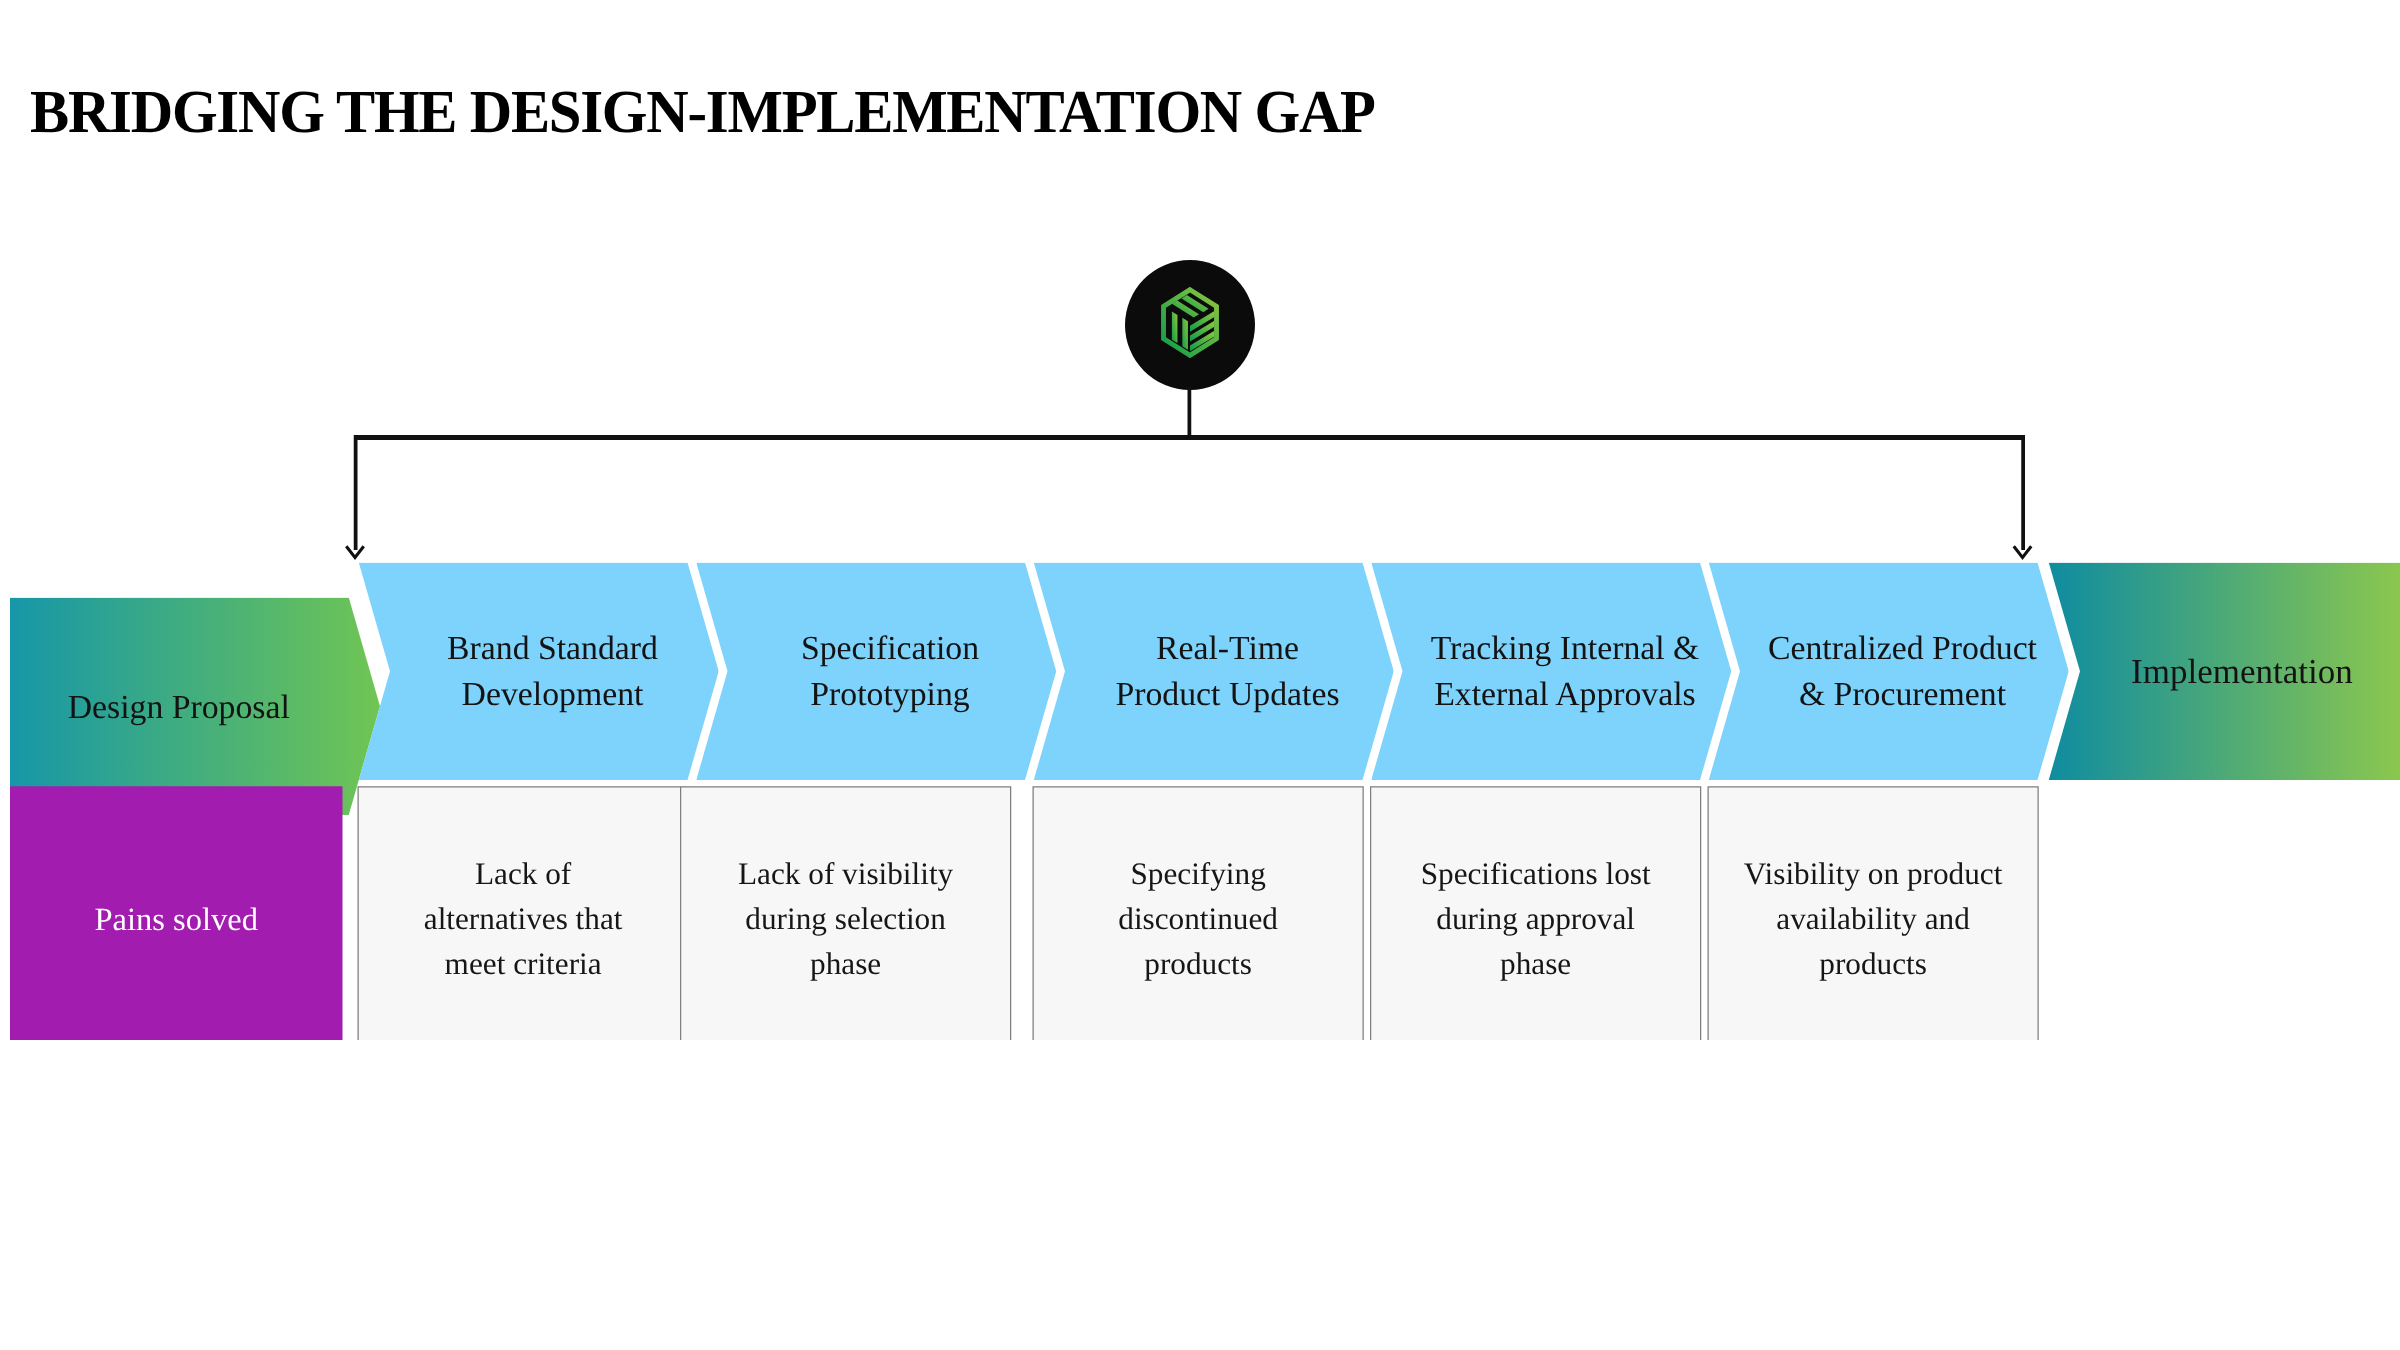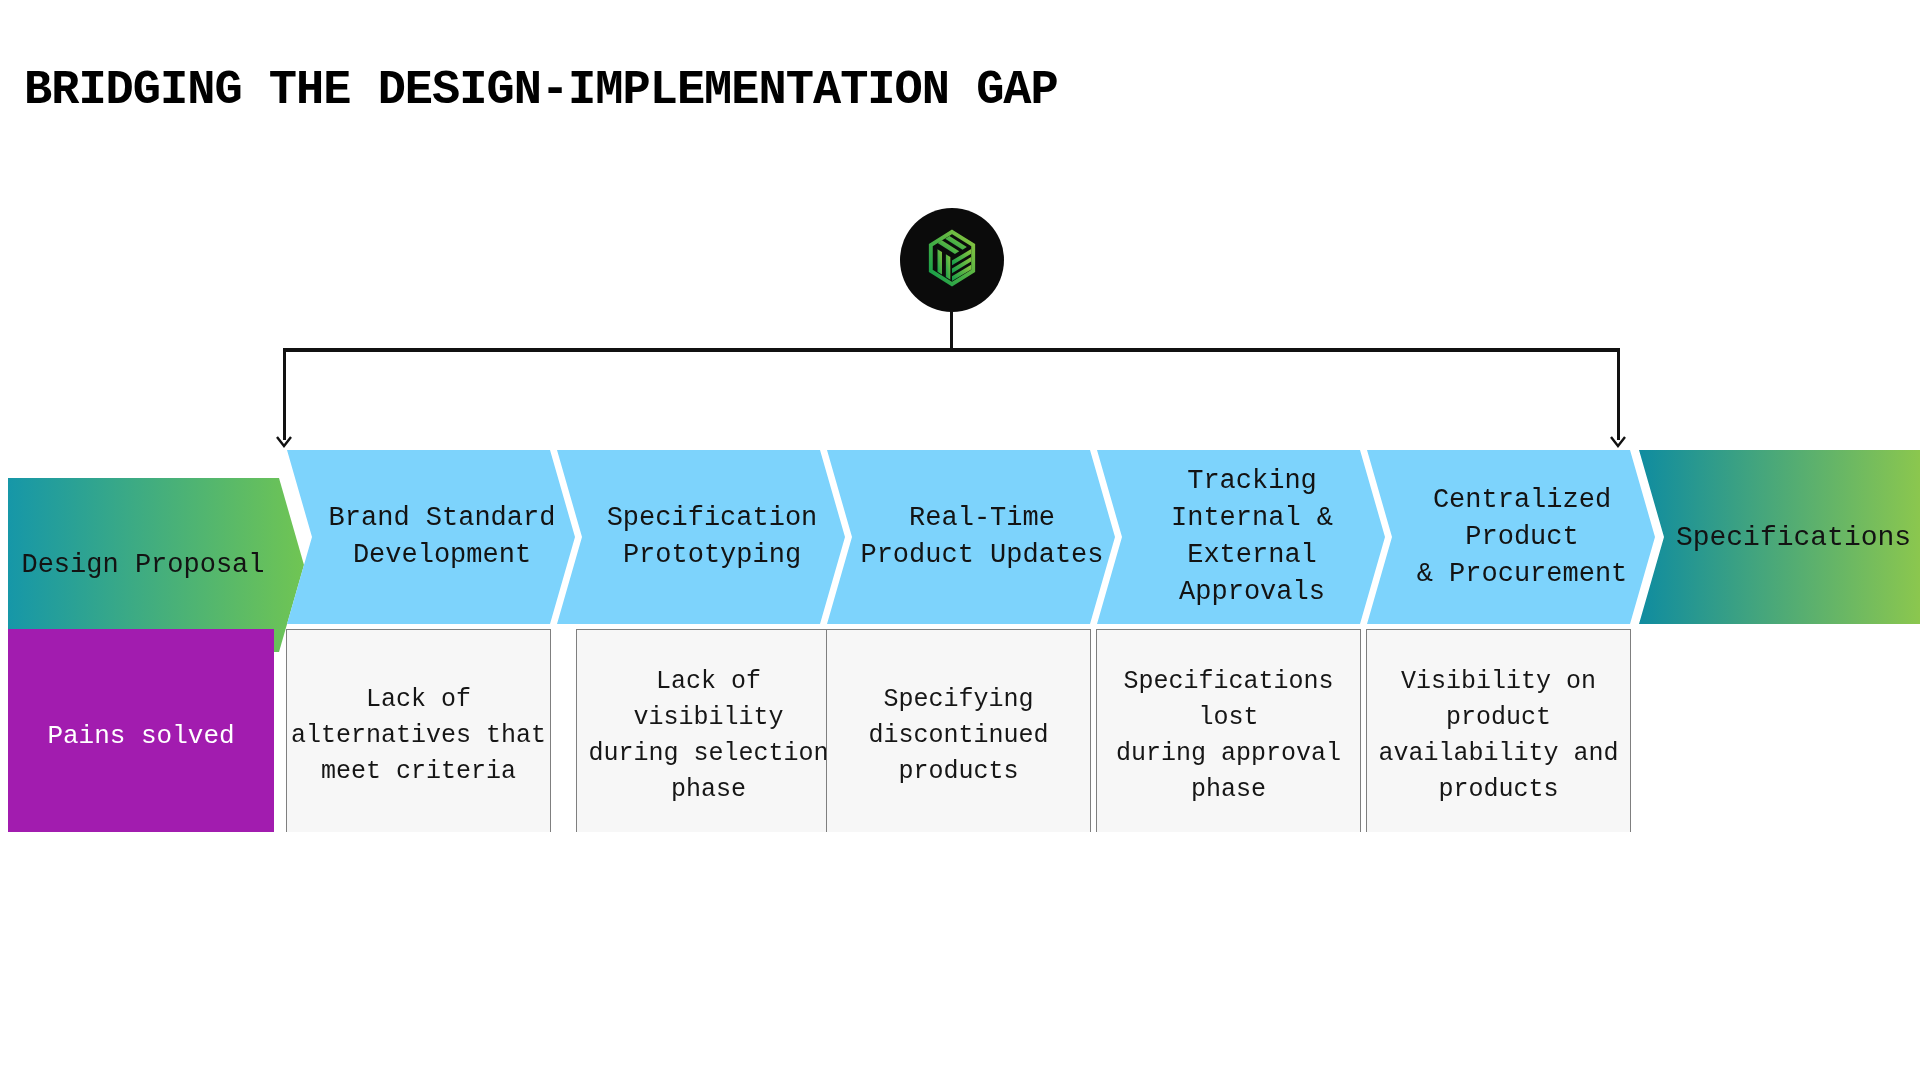--- a/index.html
+++ b/index.html
@@ -1,18 +1,18 @@
 <!DOCTYPE html>
 <html><head>
 <meta charset="utf-8">
 <style>
   html,body{margin:0;padding:0;background:#ffffff;}
   #canvas{
     position:relative;width:1920px;height:832px;overflow:hidden;background:#ffffff;
-    font-family:Liberation Mono, monospace;
+    font-family:Liberation Serif, serif;
   }
   
   #title{
     position:absolute;left:24px;top:62px;width:1400px;
     font-size:47px;font-weight:bold;letter-spacing:-1px;color:#000;
     transform:scaleY(1.04);transform-origin:left top;white-space:nowrap;
   }
   
   #logo-circle{
     position:absolute;left:900px;top:208px;width:104px;height:104px;border-radius:50%;
@@ -54,21 +54,21 @@
     display:flex;align-items:center;justify-content:center;text-align:center;
     font-size:25px;line-height:36px;color:#161616;
   }
   .pain .ln{display:block;}
   #pain-label{
     position:absolute;left:8px;top:629px;width:266px;height:214px;box-sizing:border-box;
     background:#a21caf;color:#fff;display:flex;align-items:center;justify-content:center;
     font-size:26px;
   }
   #pb0{left:286px;}
-  #pb1{left:576px;}
+  #pb1{left:544px;}
   #pb2{left:826px;}
   #pb3{left:1096px;}
   #pb4{left:1366px;}
   
   #footer-brand{position:absolute;left:1645px;top:930px;width:260px;height:90px;}
   #footer-icon{position:absolute;left:0;top:2px;}
   #wordmark{
     position:absolute;left:93px;top:30px;
     font-size:30px;font-weight:bold;letter-spacing:5px;color:#0f766e;
   }
@@ -144,21 +144,21 @@
     </div>
   </div>
   <div class="stage mid" id="st5">
     <div>
       <span class="ln">Centralized Product</span>
       <span class="ln">&amp; Procurement</span>
     </div>
   </div>
   <div class="stage" id="st6">
     <div>
-        <span class="ln">Specifications</span>
+        <span class="ln">Implementation</span>
       </div>
   </div>
 
   <div id="pain-label">
     <span>Pains solved</span>
   </div>
   <div class="pain" id="pb0">
     <div>
       <span class="ln">Lack of</span>
       <span class="ln">alternatives that</span>

